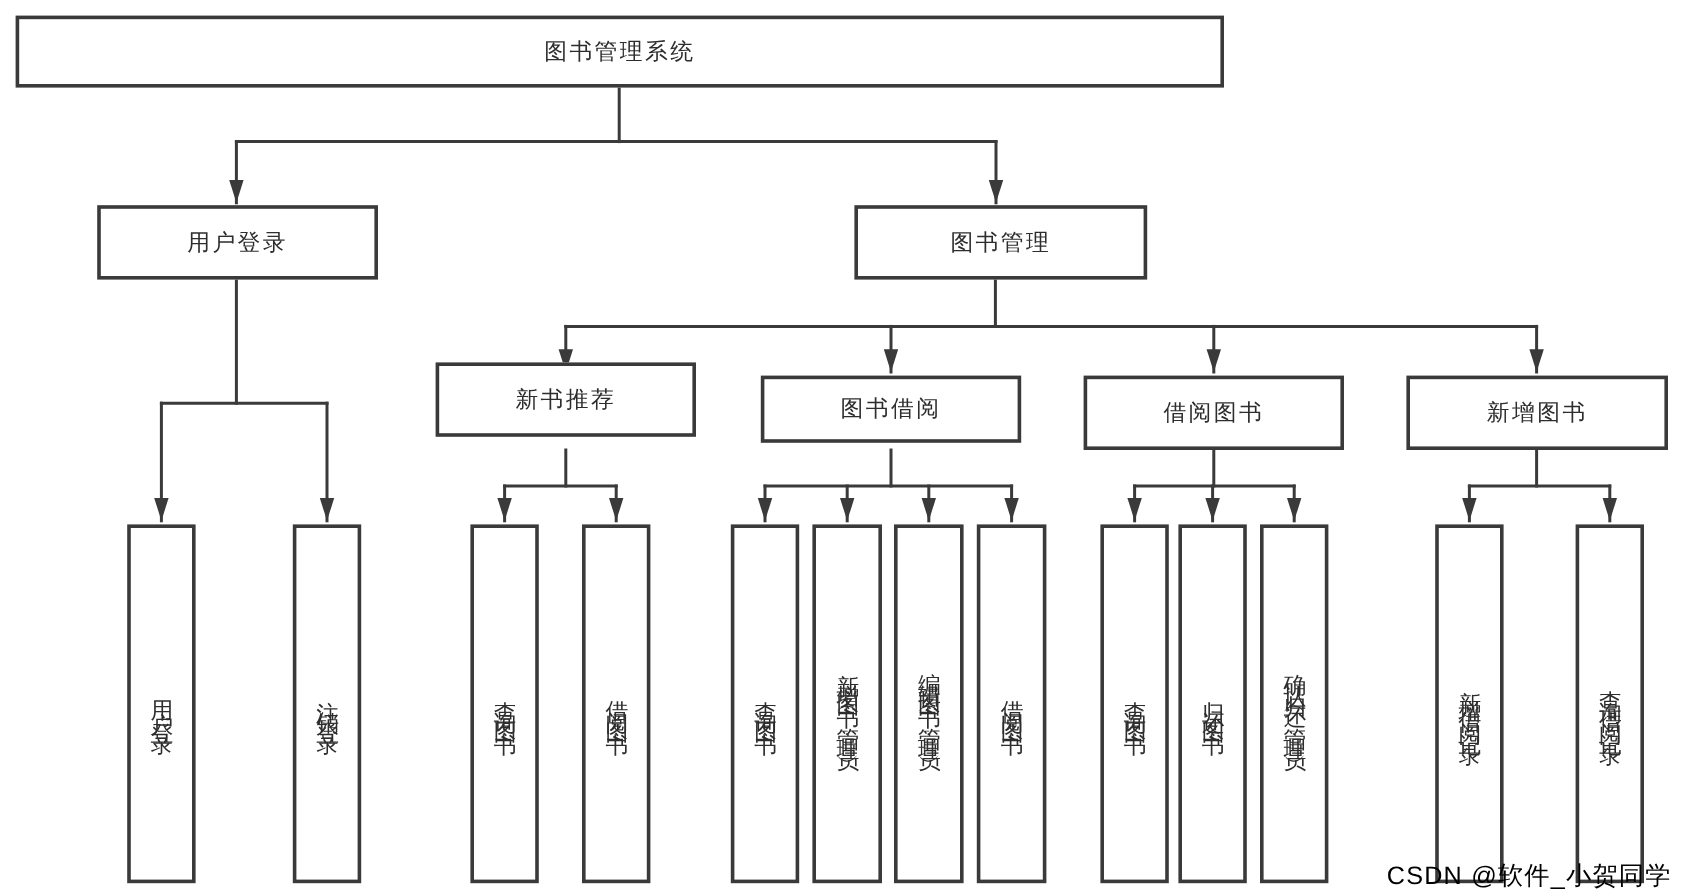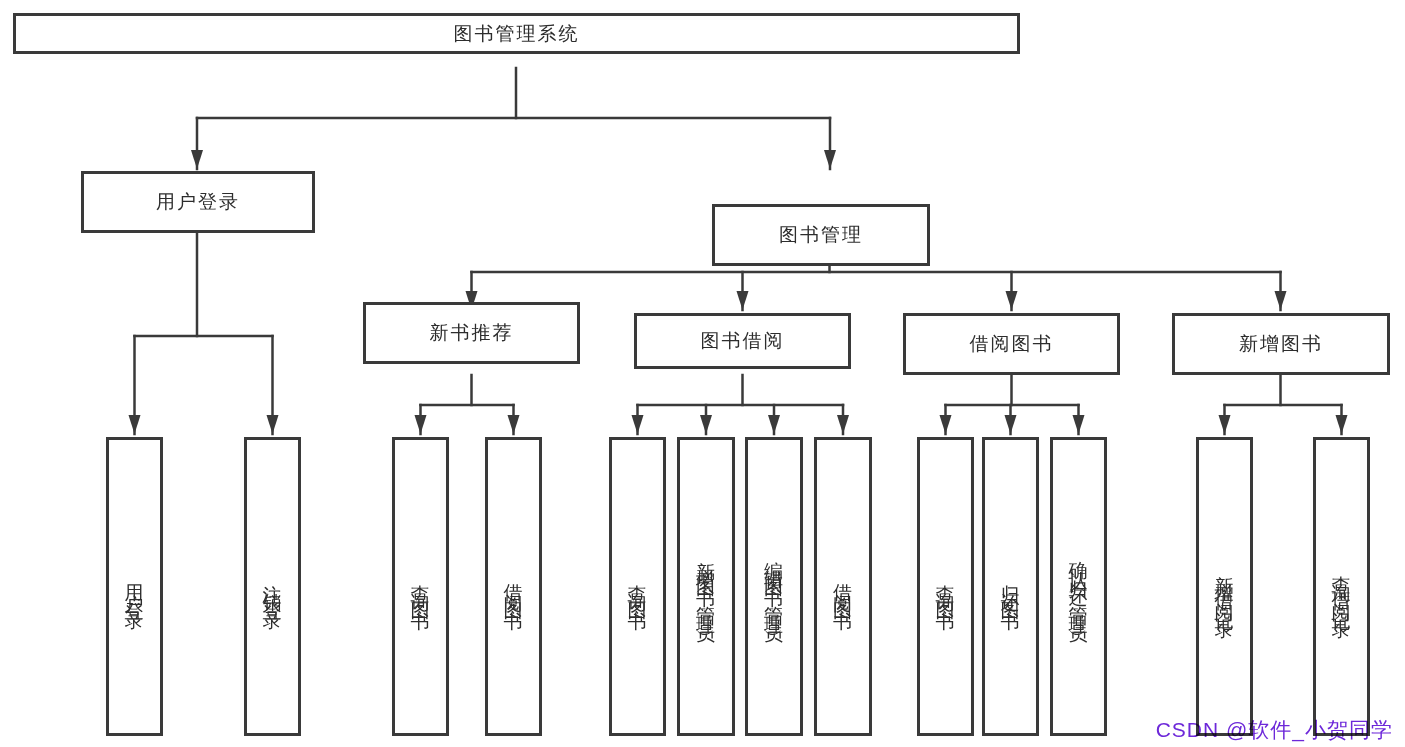--- a/index.html
+++ b/index.html
@@ -31,21 +31,21 @@
     text-orientation:mixed;
     font-size:19px;
     line-height:1;
     letter-spacing:9px;
     color:#2d2d2d;
   }
   .watermark{
     position:absolute;
     right:12px;bottom:3px;
     font-size:21px;
-    color:#6d28d9;
+    color:#000000;
     letter-spacing:1px;
     white-space:nowrap;
     mix-blend-mode:multiply;
     z-index:5;
   }
 </style>
 </head>
 <body>
 
 <div class="canvas">
@@ -93,28 +93,28 @@
       <line x1="1010.5" y1="405" x2="1010.5" y2="434" marker-end="url(#arr)"></line>
       <line x1="1078.5" y1="405" x2="1078.5" y2="434" marker-end="url(#arr)"></line>
 
       <line x1="1280.5" y1="375" x2="1280.5" y2="405"></line>
       <line x1="1224.5" y1="405" x2="1341.5" y2="405"></line>
       <line x1="1224.5" y1="405" x2="1224.5" y2="434" marker-end="url(#arr)"></line>
       <line x1="1341.5" y1="405" x2="1341.5" y2="434" marker-end="url(#arr)"></line>
     </g>
   </svg>
 
-  <div class="box" style="left:13px;top:13px;width:1007px;height:41px;">
+  <div class="box" style="left:13px;top:13px;width:1007px;height:60px;">
     <span class="hlabel">图书管理系统</span>
   </div>
 
   <div class="box" style="left:81px;top:171px;width:234px;height:62px;">
     <span class="hlabel">用户登录</span>
   </div>
-  <div class="box" style="left:712px;top:171px;width:218px;height:62px;margin-top:33px;">
+  <div class="box" style="left:712px;top:171px;width:244px;height:62px;">
     <span class="hlabel">图书管理</span>
   </div>
 
   <div class="box" style="left:363px;top:302px;width:217px;height:62px;">
     <span class="hlabel">新书推荐</span>
   </div>
   <div class="box" style="left:634px;top:313px;width:217px;height:56px;">
     <span class="hlabel">图书借阅</span>
   </div>
   <div class="box" style="left:903px;top:313px;width:217px;height:62px;">

